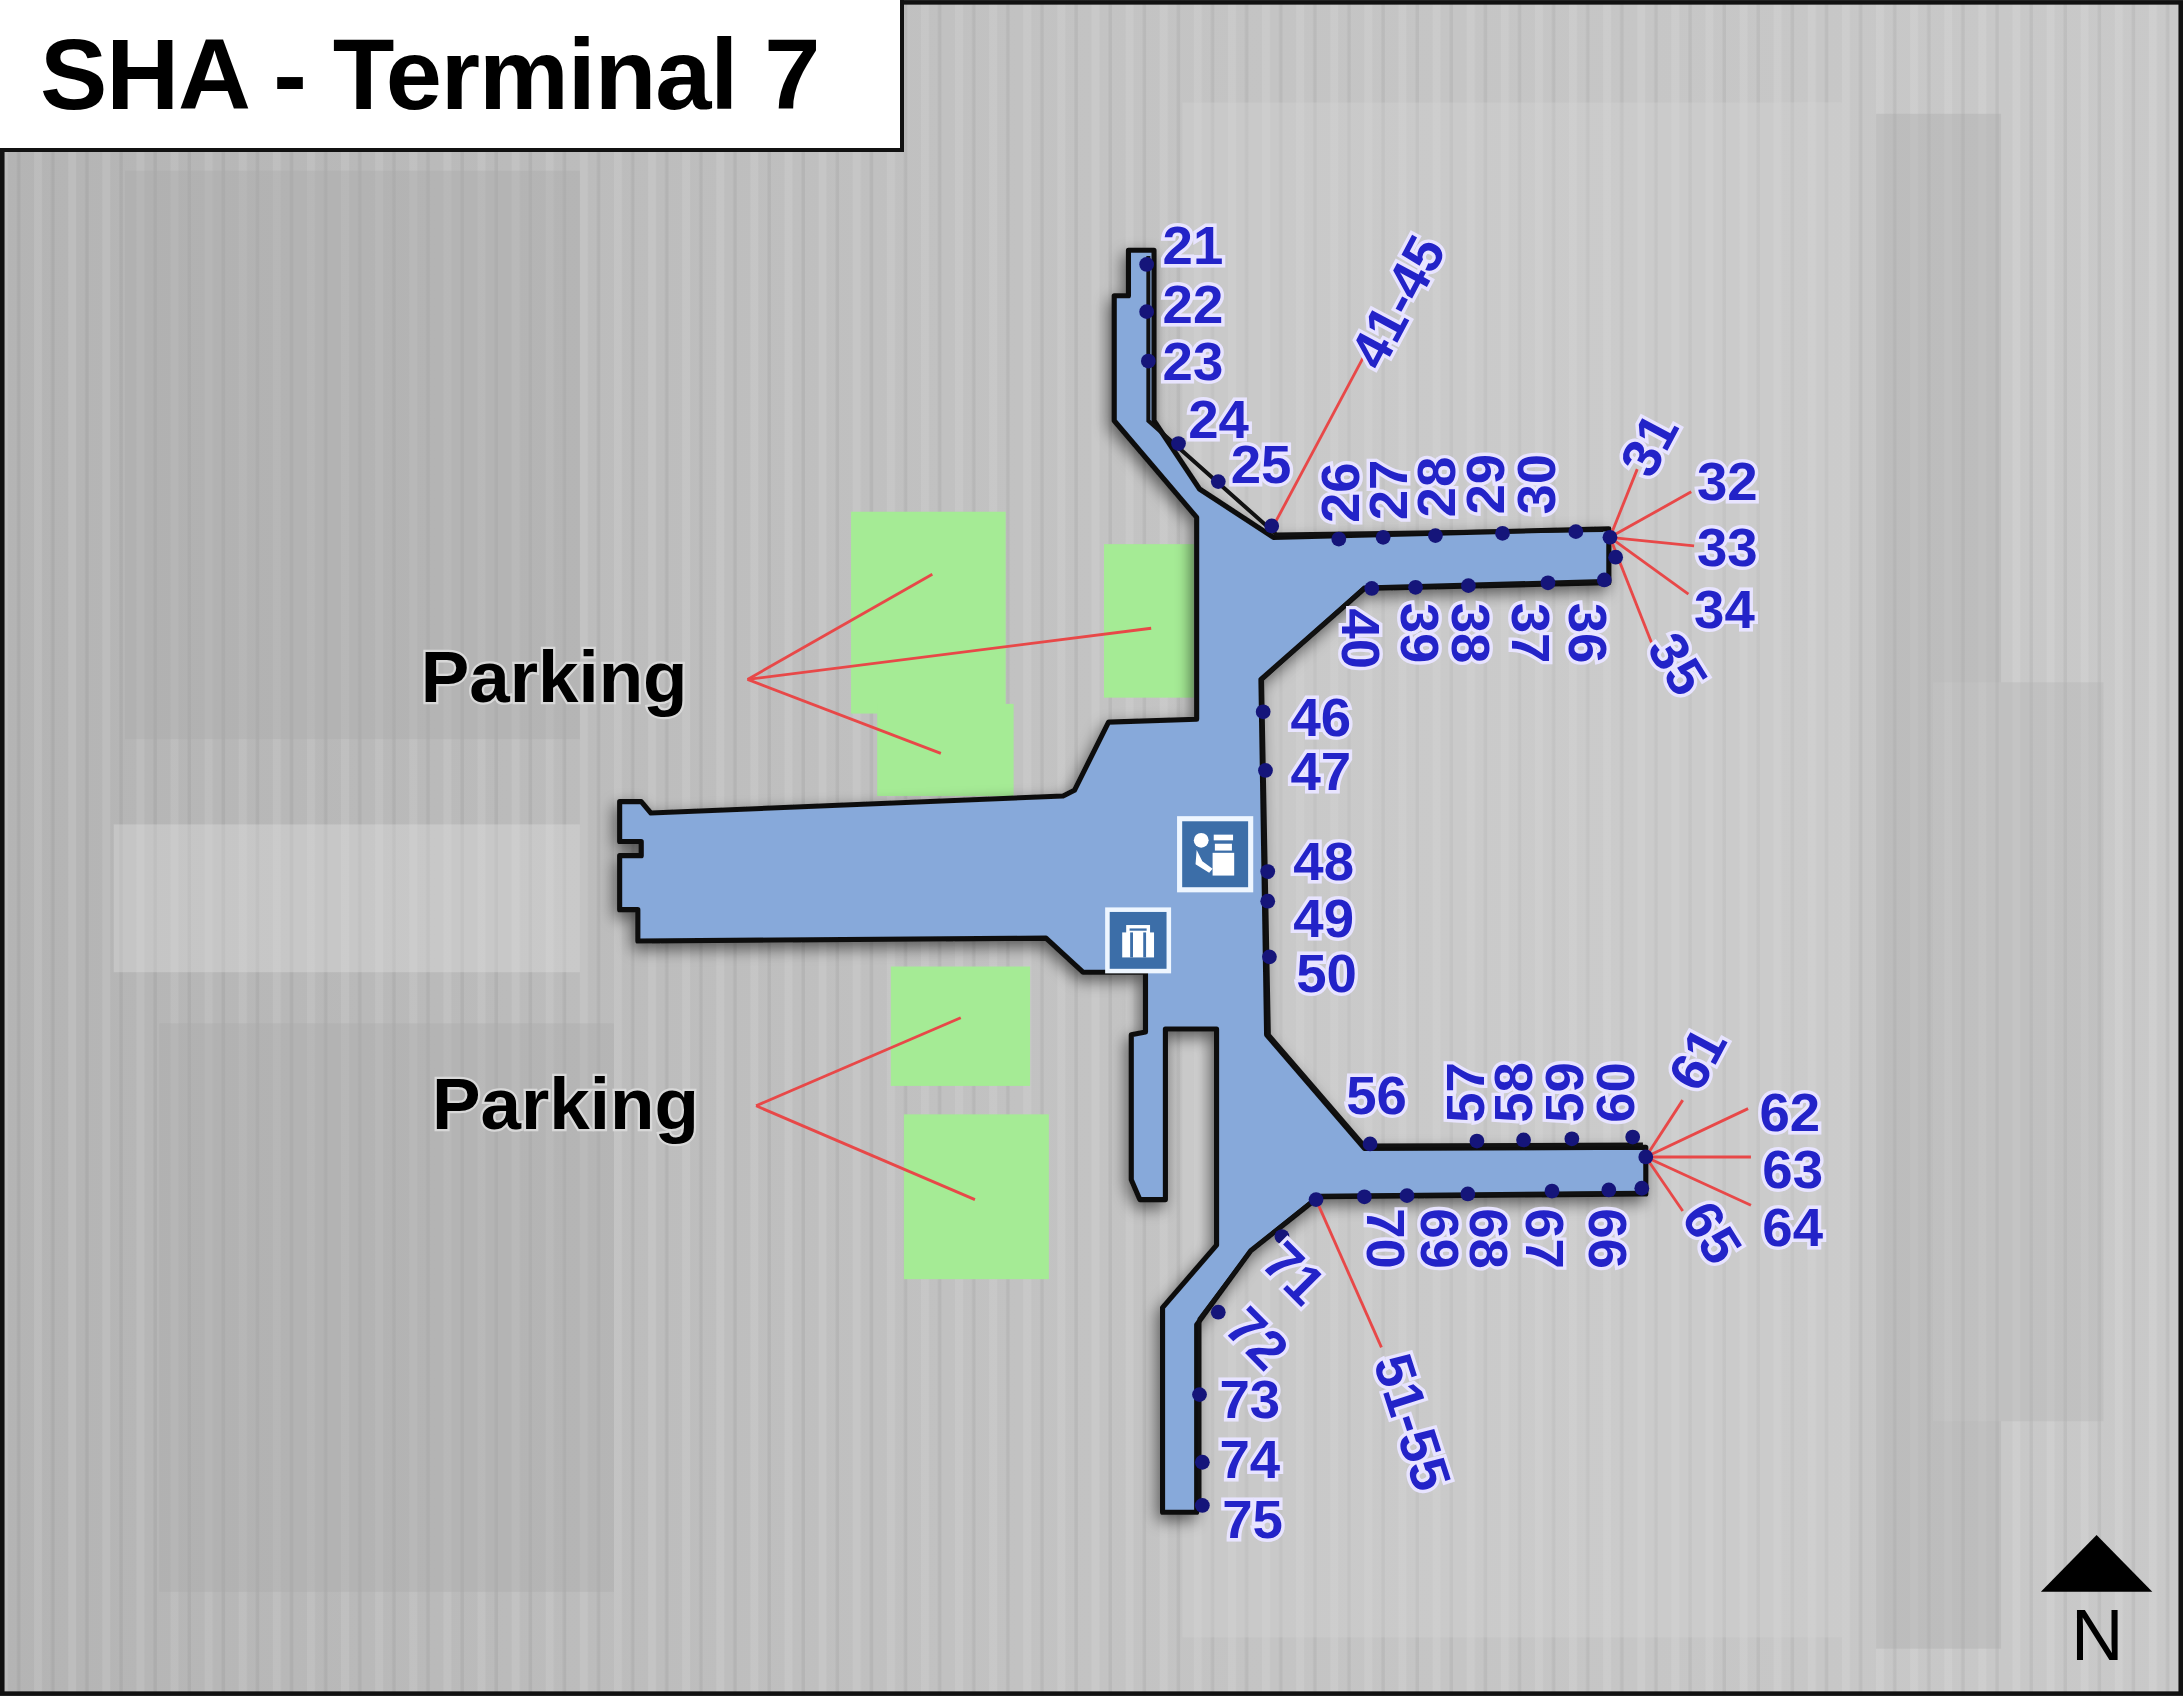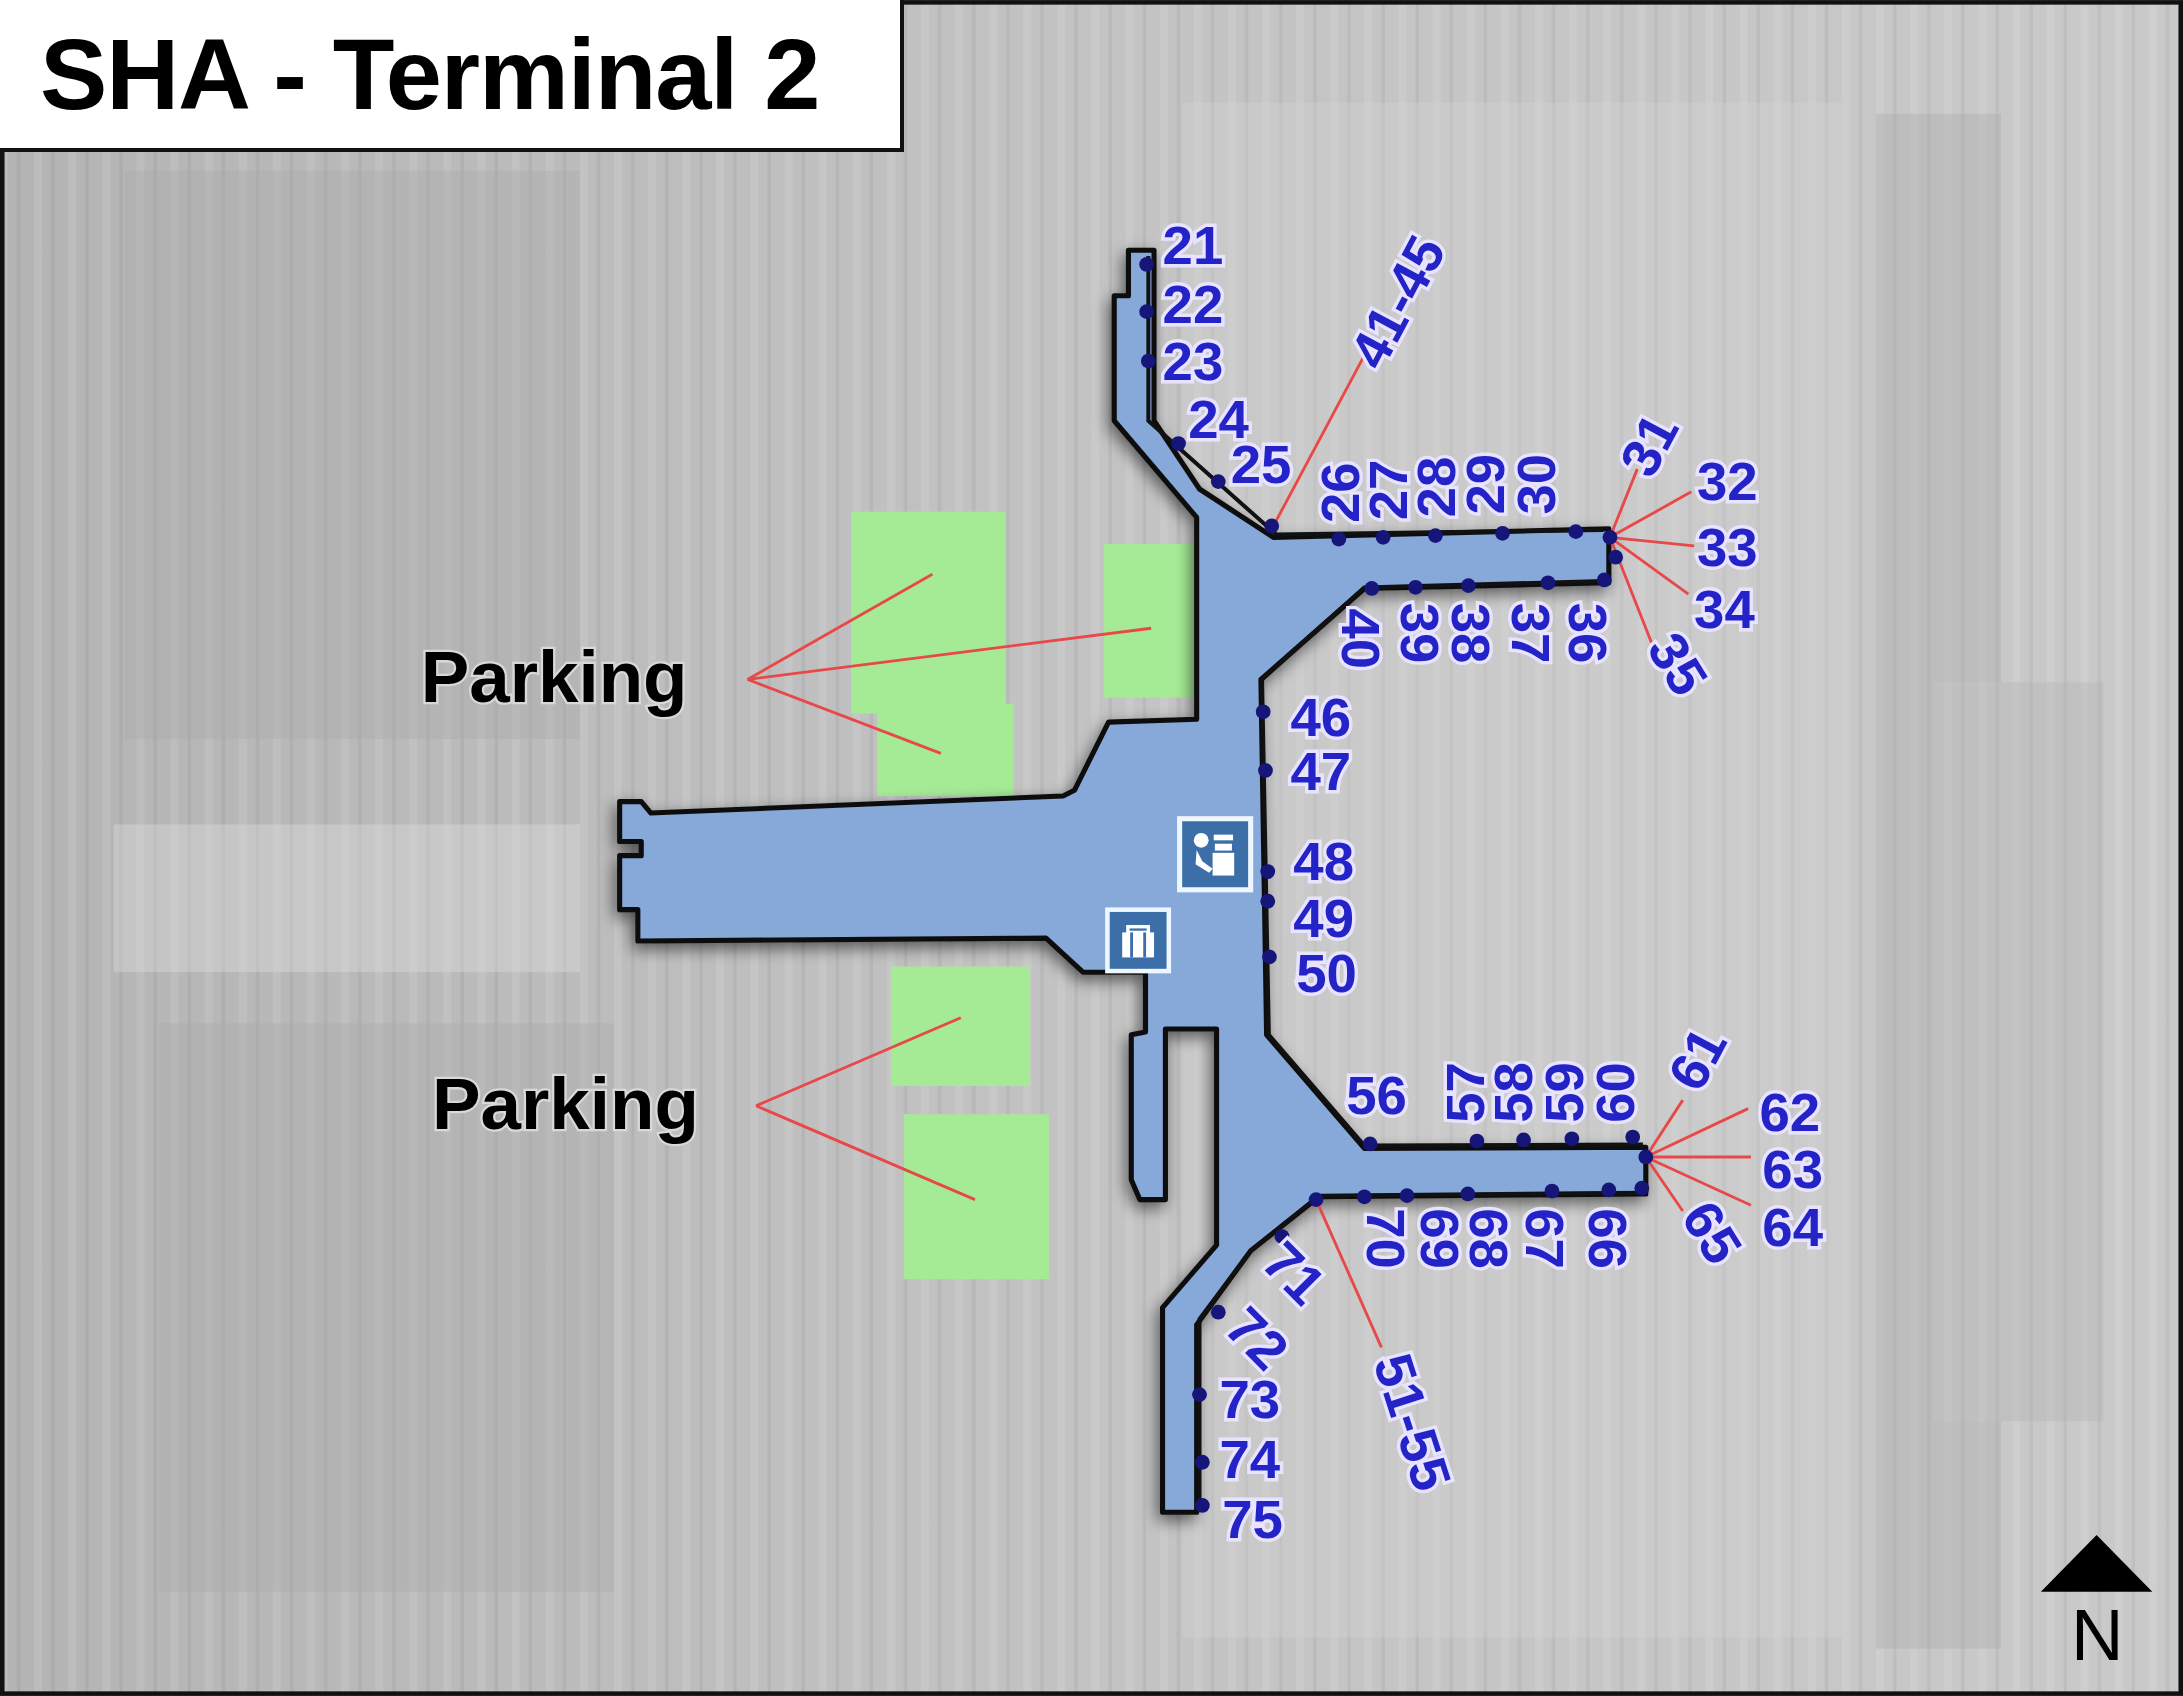--- a/index.html
+++ b/index.html
@@ -243,15 +243,15 @@
     <rect x="63" y="40" width="5" height="44" fill="#3c6ea8"></rect>
   </g>
 
   <g>
     <polygon points="3590,2800 3688,2700 3786,2800" fill="#000"></polygon>
     <text class="north-label" x="3643" y="2920">N</text>
   </g>
 </svg>
 
 <div class="title-box">
-  <span class="title-text">SHA - Terminal 2</span>
+  <span class="title-text">SHA - Terminal 7</span>
 </div>
 
 
 </body></html>

